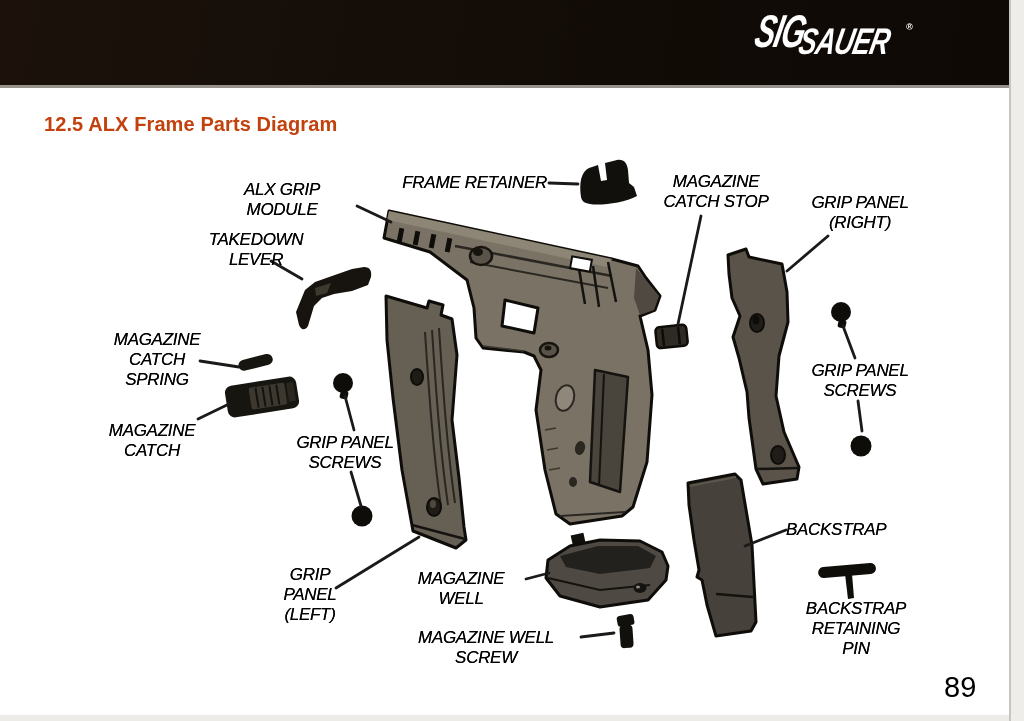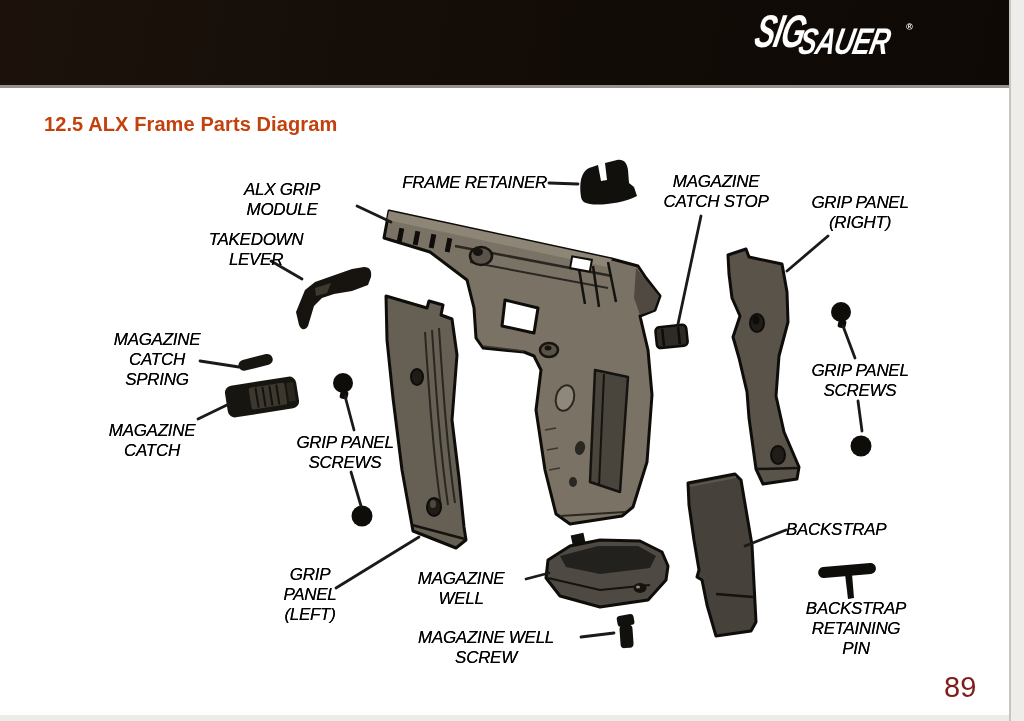--- a/index.html
+++ b/index.html
@@ -25,21 +25,21 @@
   }
   .bottom-strip {
     position:absolute; left:0; top:715px; width:1009px; height:6px; background:#edebe8;
   }
   .page-title {
     position:absolute; left:44px; top:113px;
     font-size:20px; font-weight:bold; color:#c2410c; letter-spacing:0.1px;
   }
   .page-number {
     position:absolute; left:944px; top:671px; width:46px; text-align:left;
-    font-size:29px; color:#7f1d1d;
+    font-size:29px; color:#000000;
   }
   
   .diagram-svg { position:absolute; left:0; top:0; width:1024px; height:721px; }
   .lbl {
     position:absolute; font-style:italic; font-size:17px; line-height:20px;
     color:#000000; white-space:pre-line; text-align:center; letter-spacing:-0.3px;
     text-shadow:0 0 0.4px #1e1d1b;
   }
   #lbl-frame-retainer        { left:383px; top:173px; width:164px; text-align:right; }
   #lbl-alx-grip-module       { left:208px; top:180px; width:148px; }

